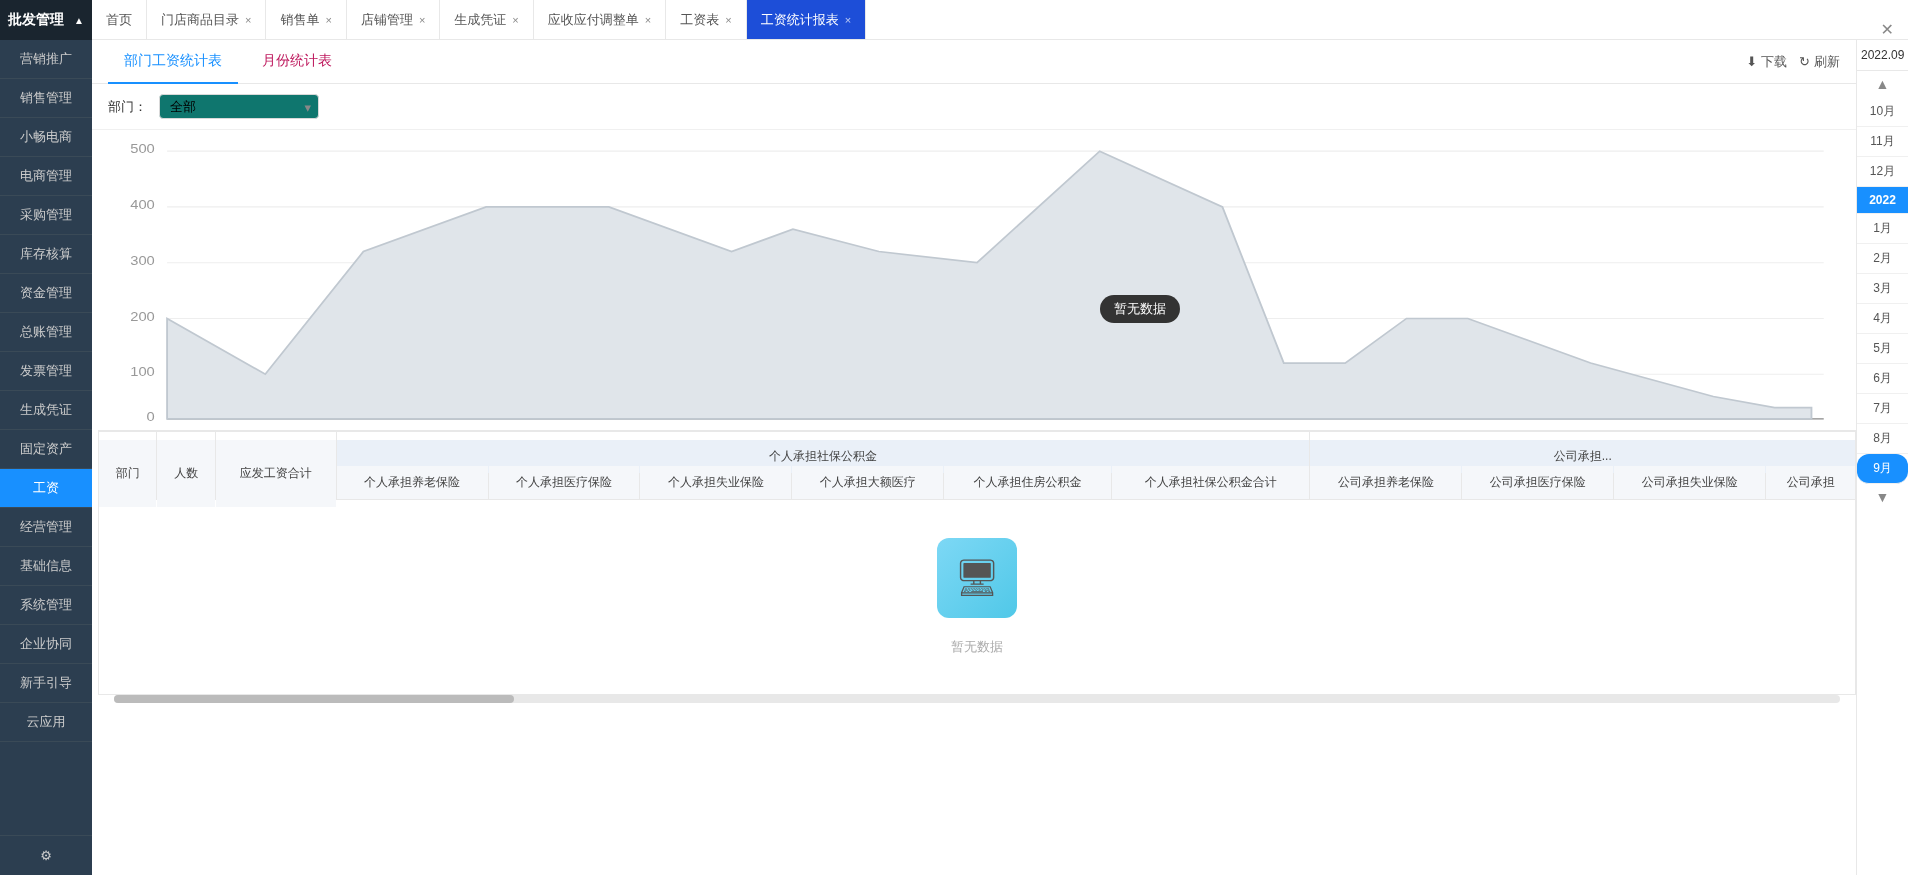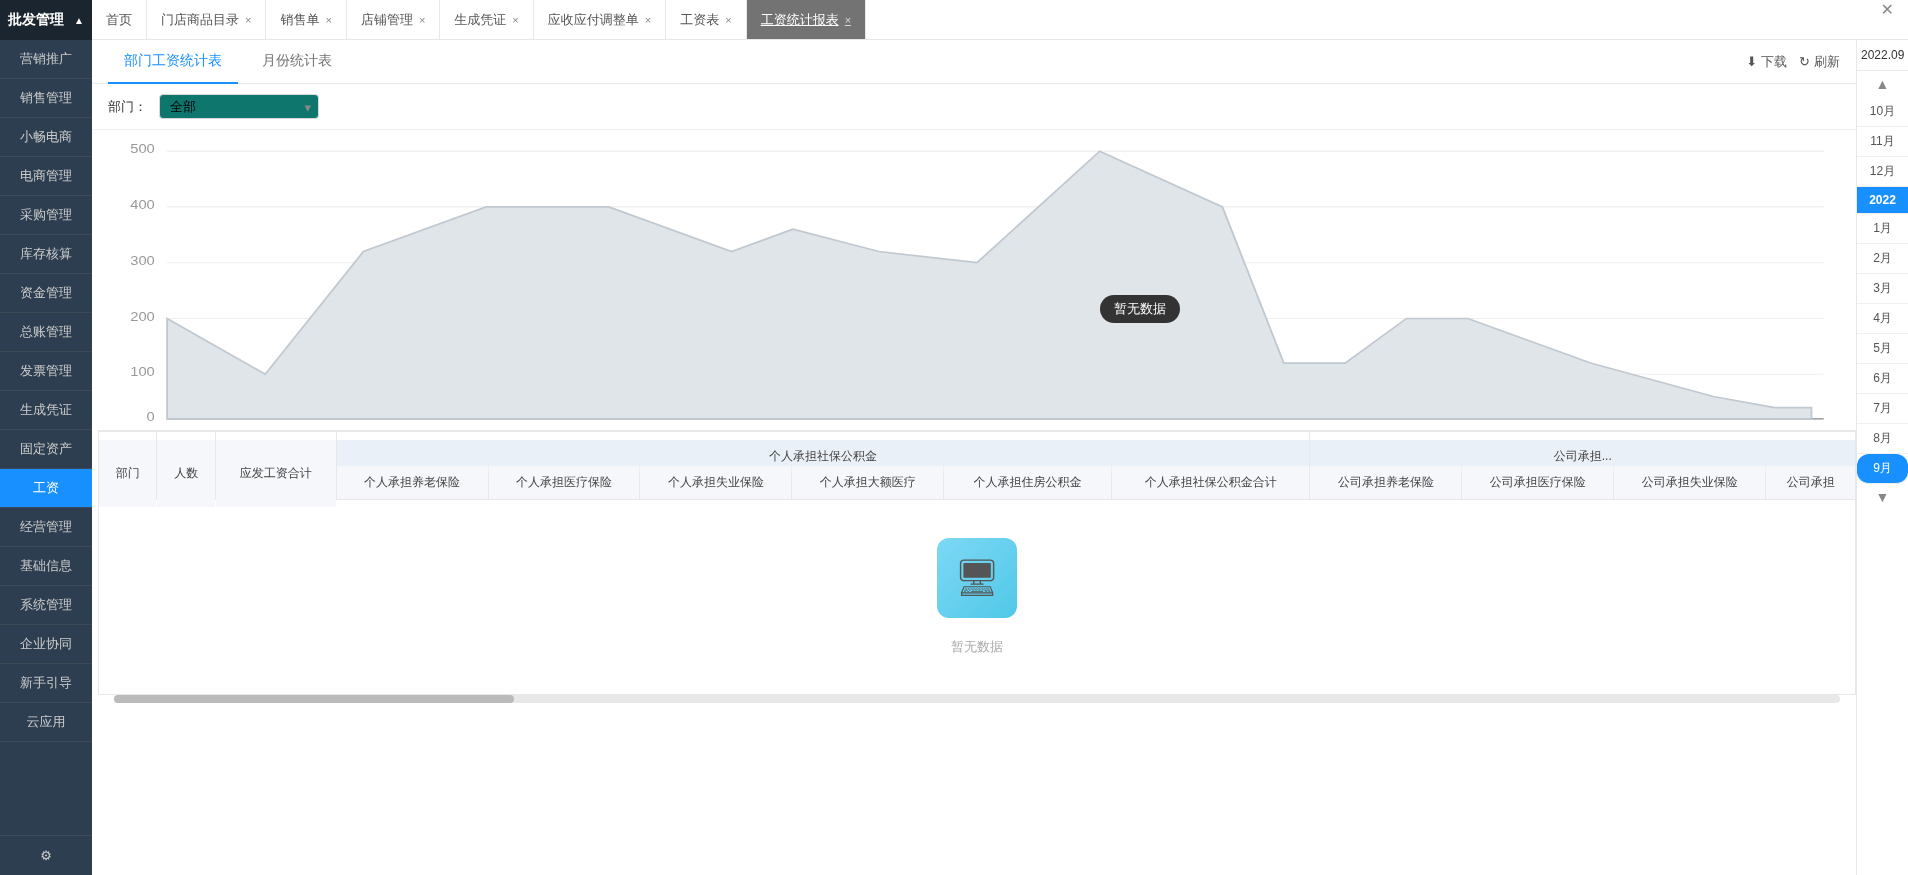--- a/index.html
+++ b/index.html
@@ -51,39 +51,39 @@
       display: flex;
       flex-direction: column;
       overflow: hidden;
     }
 
     
     .tab-bar {
       background: #fff;
       border-bottom: 1px solid #e8e8e8;
       display: flex;
-      align-items: flex-start;
+      align-items: flex-end;
       padding: 0;
       height: 40px;
       flex-shrink: 0;
       overflow: hidden;
     }
     .tab-item {
       display: flex;
       align-items: center;
       padding: 0 14px;
       height: 40px;
       border-right: 1px solid #e8e8e8;
       cursor: pointer;
       font-size: 13px;
       color: #555;
       white-space: nowrap;
       flex-shrink: 0;
     }
-    .tab-item.active { background: #737373; color: #fff; text-decoration: underline; }
+    .tab-item.active { background: #1d4ed8; color: #fff; }
     .tab-item .close-btn {
       margin-left: 6px;
       font-size: 11px;
       color: inherit;
       opacity: 0.7;
       cursor: pointer;
     }
     .tab-item.active .close-btn { color: #fff; }
     .tab-bar-end {
       margin-left: auto;
@@ -125,21 +125,21 @@
       flex-shrink: 0;
       gap: 37px;
     }
     .sub-tab {
       padding: 0 16px;
       height: 44px;
       display: flex;
       align-items: center;
       cursor: pointer;
       font-size: 14px;
-      color: #737373;
+      color: #be185d;
       border-bottom: 2px solid transparent;
       margin-right: 8px;
     }
     .sub-tab.active {
       color: #1890ff;
       border-bottom: 2px solid #1890ff;
     }
     .sub-tab-actions {
       margin-left: auto;
       display: flex;

